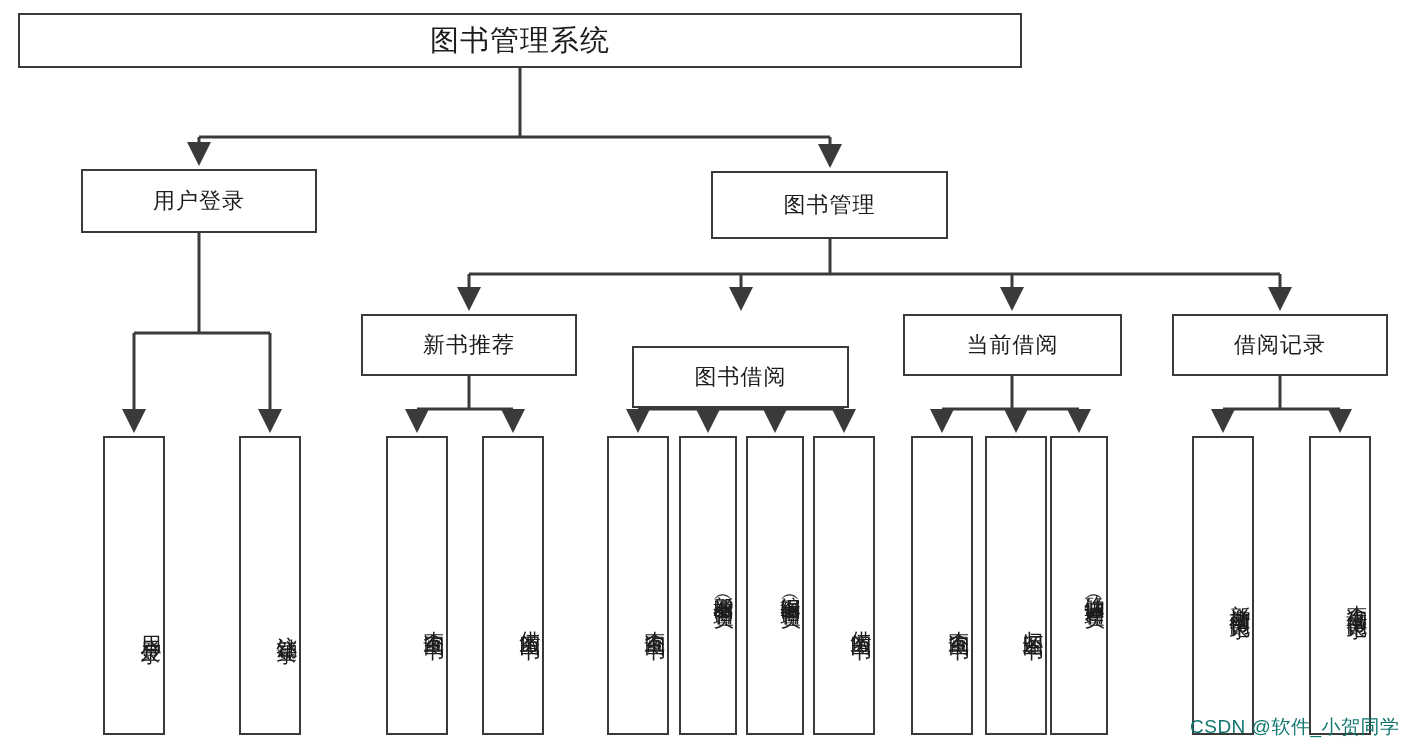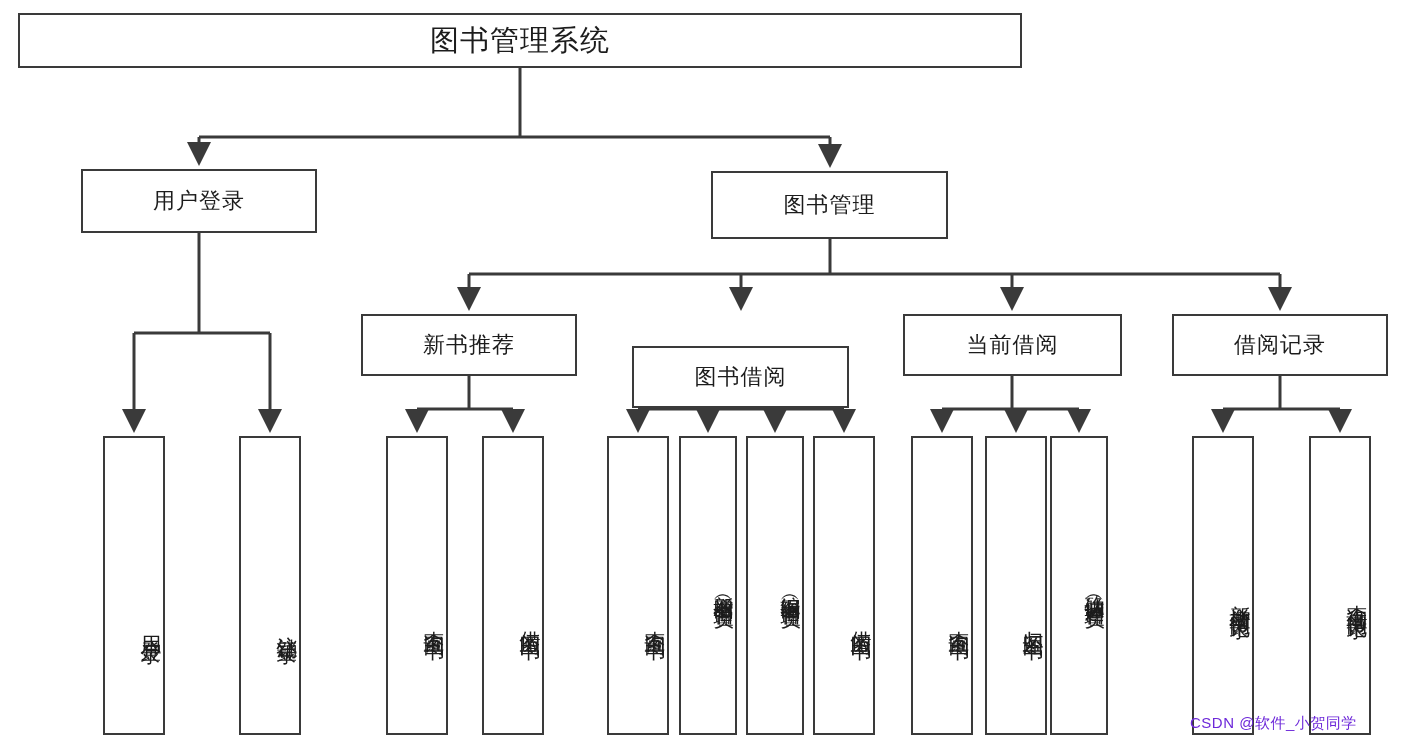--- a/index.html
+++ b/index.html
@@ -53,22 +53,22 @@
     white-space: nowrap;
     padding-top: 6px;
     align-items: flex-start;
     justify-content: center;
   }
   .node.v.tall {
     padding-top: 4px;
   }
   .watermark {
     position: absolute;
-    font-size: 15px;
-    color: #6d28d9;
+    font-size: 19px;
+    color: #0f766e;
     white-space: nowrap;
     letter-spacing: 0.5px;
   }
 </style>
 </head>
 <body>
 
 <div id="canvas">
 
   <svg id="edges" viewBox="0 0 1405 747" width="1405" height="747" xmlns="http://www.w3.org/2000/svg">

